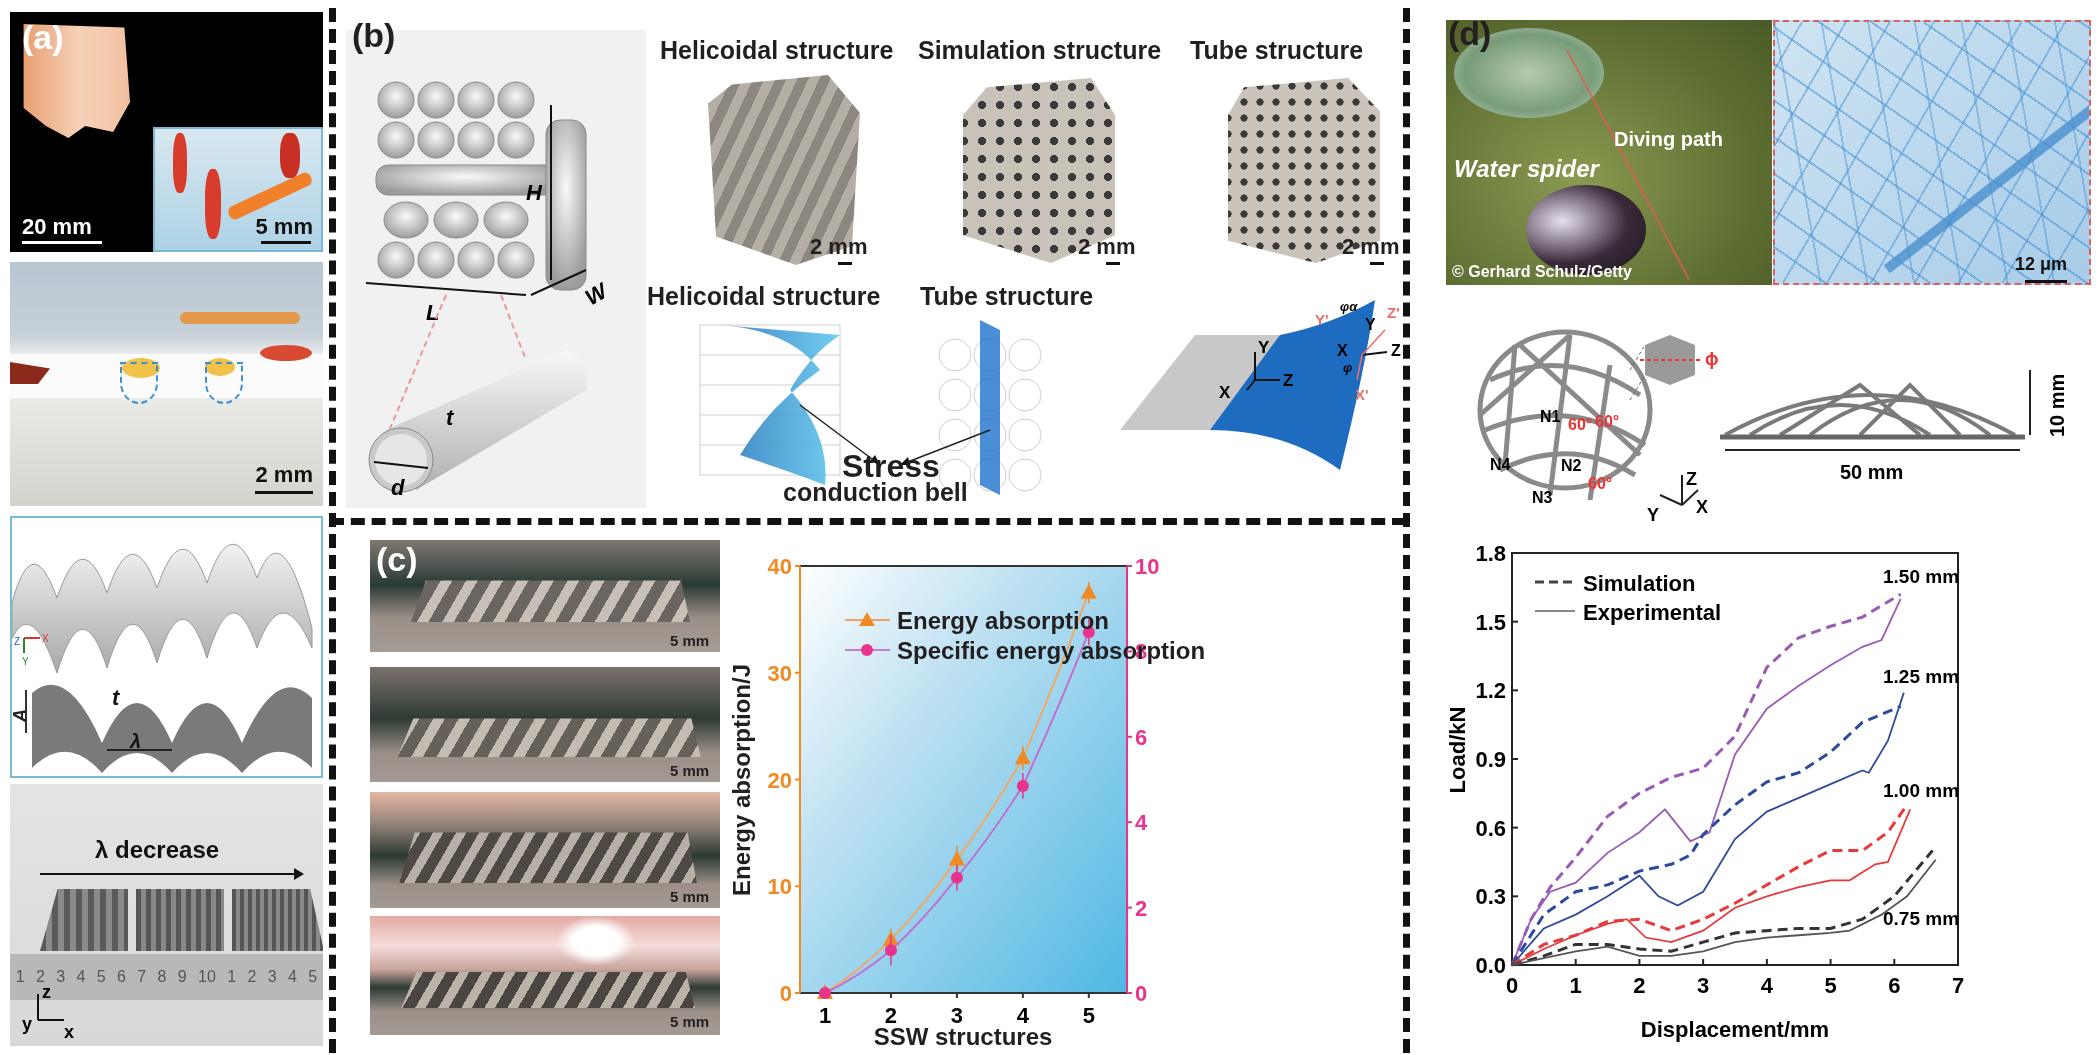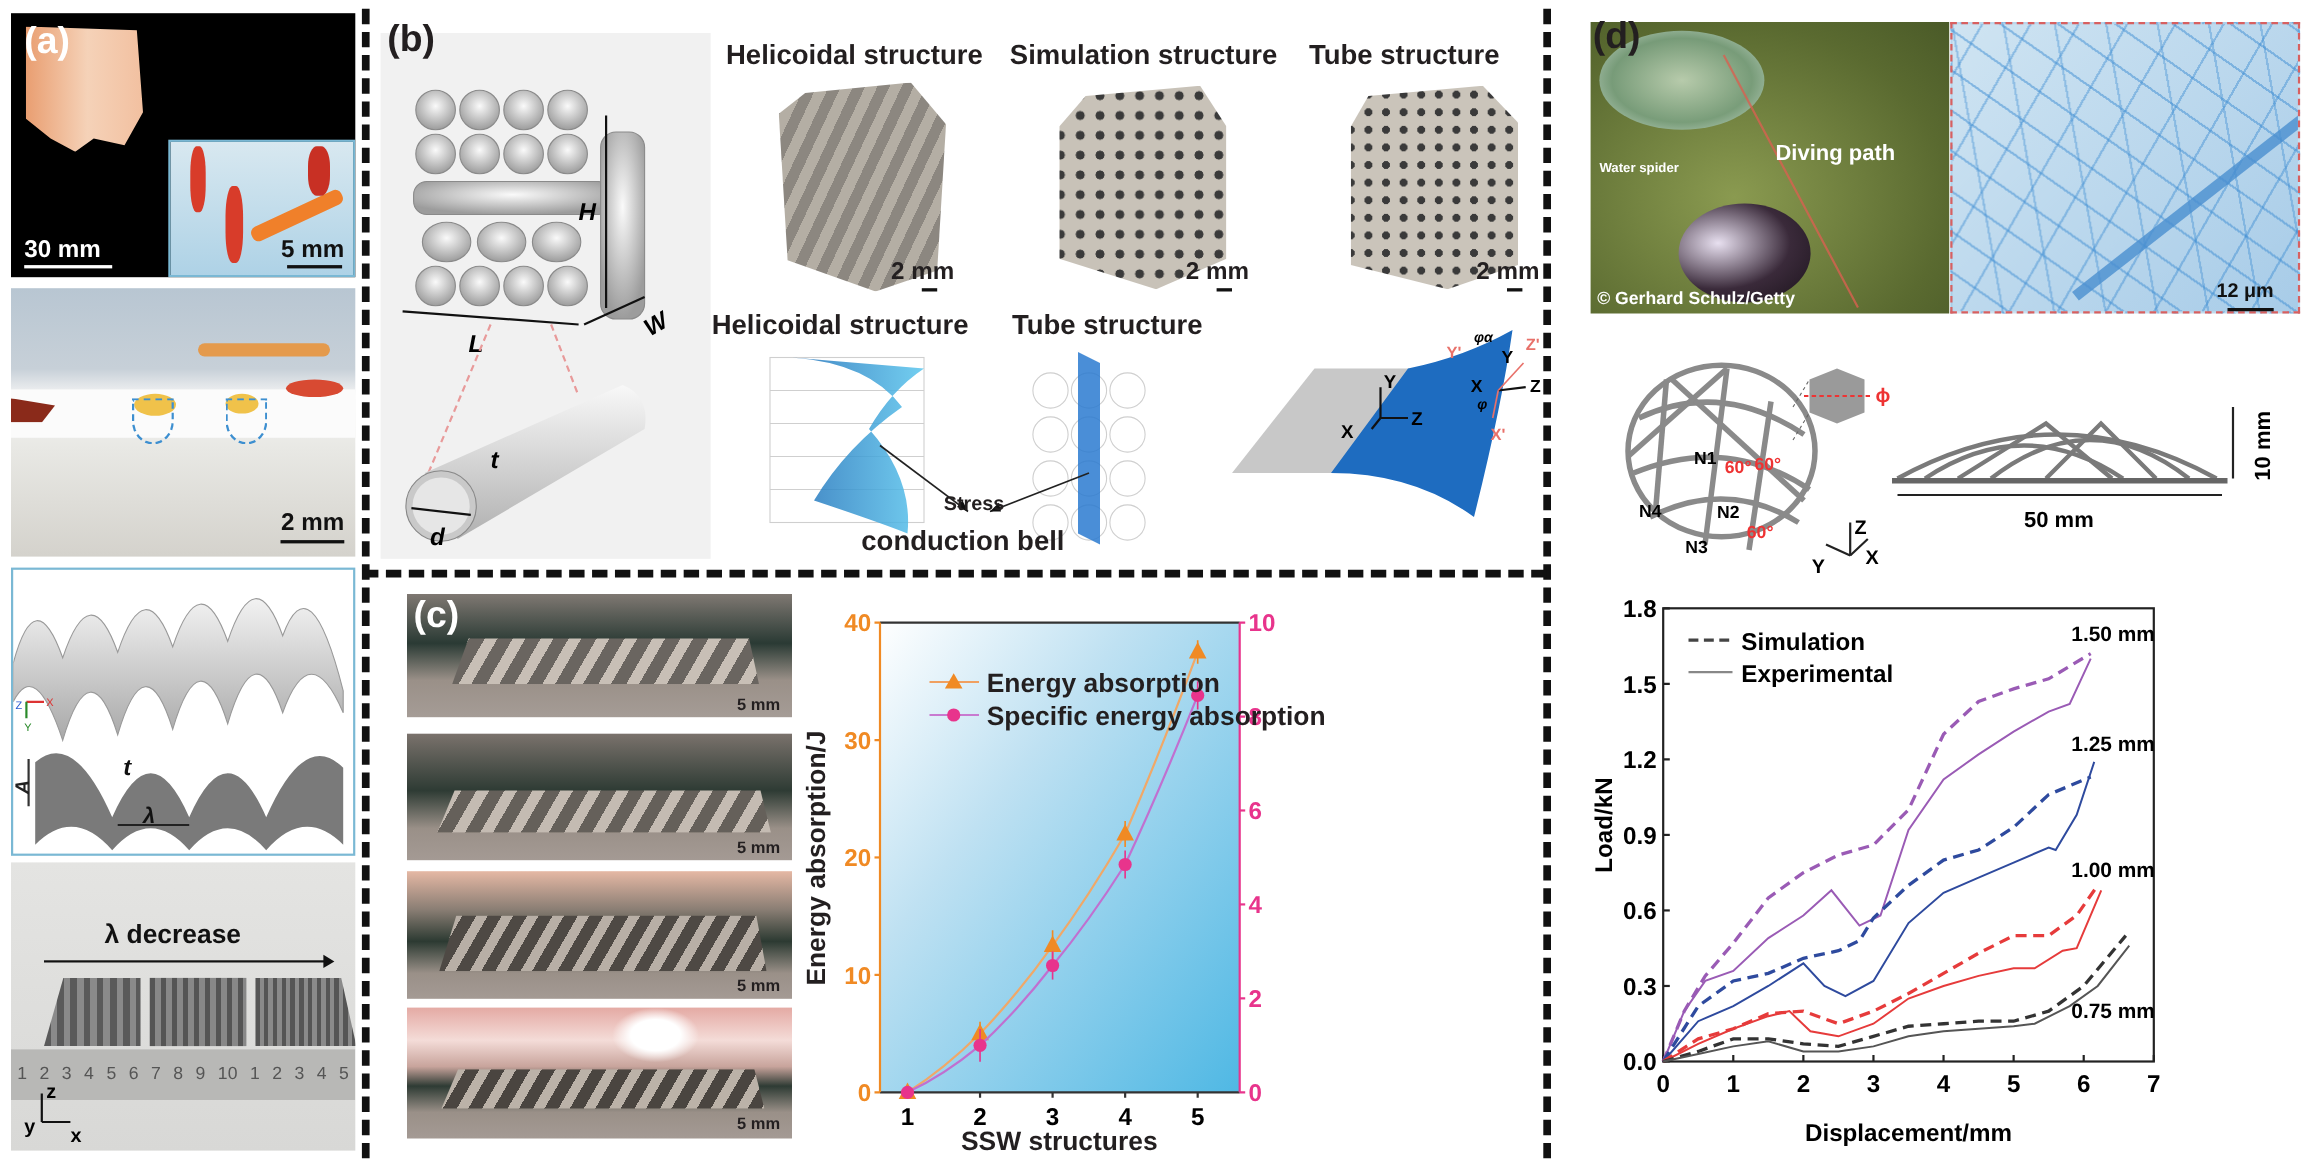--- a/index.html
+++ b/index.html
@@ -26,21 +26,21 @@
   <div class="photo" style="left:10px; top:12px; width:313px; height:240px; background:#000;">
     <div class="abs" style="left:8px; top:12px; width:112px; height:120px; background:linear-gradient(90deg,#e8996a,#f5d2b8 55%,#f2c0a0); clip-path:polygon(5% 0,95% 3%,100% 65%,85% 90%,60% 85%,45% 95%,25% 85%,5% 70%);"></div>
     <div class="abs" style="left:143px; top:115px; width:170px; height:125px; background:linear-gradient(180deg,#d8e8f0,#aed2e6); border:2px solid #7ab8d4;">
       <div class="abs" style="left:18px; top:4px; width:14px; height:60px; background:#d83c2a; border-radius:40%;"></div>
       <div class="abs" style="left:50px; top:40px; width:16px; height:70px; background:#d83c2a; border-radius:40%;"></div>
       <div class="abs" style="left:70px; top:60px; width:90px; height:14px; background:#f0802a; border-radius:6px; transform:rotate(-25deg);"></div>
       <div class="abs" style="left:125px; top:4px; width:20px; height:45px; background:#c83024; border-radius:40%;"></div>
       <div class="abs bold" style="right:8px; bottom:10px; font-size:22px; color:#111;">5 mm</div>
       <div class="scalebar" style="right:10px; bottom:6px; width:50px;"></div>
     </div>
-    <div class="abs bold" style="left:12px; bottom:12px; font-size:22px; color:#fff;">30 mm</div>
+    <div class="abs bold" style="left:12px; bottom:12px; font-size:22px; color:#fff;">20 mm</div>
     <div class="scalebar white" style="left:12px; bottom:8px; width:80px;"></div>
     <div class="abs lbl" style="left:12px; top:6px; color:#fff;">(a)</div>
   </div>
 
   <div class="photo" style="left:10px; top:262px; width:313px; height:244px; background:linear-gradient(180deg,#b8c6d2 0%,#c7d0d8 30%,#f4f4f4 40%,#e8e8e4 60%,#d4d2cc 100%);">
     <div class="abs" style="left:0; top:92px; width:313px; height:44px; background:#fbfbfb;"></div>
     <div class="abs" style="left:0; top:100px; width:40px; height:22px; background:#8a2a1a; clip-path:polygon(0 0,100% 30%,70% 100%,0 100%);"></div>
     <div class="abs" style="left:170px; top:50px; width:120px; height:12px; background:#e49a4c; border-radius:6px;"></div>
     <div class="abs" style="left:250px; top:83px; width:52px; height:16px; background:#d84a32; border-radius:50%;"></div>
     <div class="abs" style="left:112px; top:96px; width:38px; height:20px; background:#f0c24a; border-radius:50%;"></div>
@@ -200,21 +200,21 @@
         <circle cx="310" cy="160" r="16"></circle>
         <circle cx="345" cy="160" r="16"></circle>
     </g>
     <path d="M40,10 Q110,15 140,55 Q90,90 60,140 Q120,160 145,170 Q150,120 110,75 Q130,40 160,20 Z" fill="url(#hb)" opacity="0.85"></path>
     <polygon points="300,5 320,15 320,180 300,170" fill="#2a7ad0" opacity="0.85"></polygon>
     <line x1="120" y1="90" x2="200" y2="150" stroke="#222" stroke-width="1.5"></line>
     <polygon points="200,150 190,146 195,140" fill="#111"></polygon>
     <line x1="310" y1="115" x2="220" y2="150" stroke="#222" stroke-width="1.5"></line>
     <polygon points="220,150 228,142 230,150" fill="#111"></polygon>
   </svg>
-  <div class="abs bold" style="left:842px; top:448px; font-size:18px;margin-left:16px;">Stress</div>
+  <div class="abs bold" style="left:842px; top:448px; font-size:32px;">Stress</div>
   <div class="abs bold" style="left:783px; top:478px; font-size:25px;">conduction bell</div>
 
   <svg class="abs" style="left:1115px; top:290px;" width="290" height="210">
     <polygon points="80,45 225,45 225,140 5,140" fill="#c8c8c8"></polygon>
     <path d="M165,45 Q215,35 260,10 Q250,80 225,180 Q170,140 95,140 Z" fill="#1e6cc0"></path>
     <line x1="140" y1="90" x2="140" y2="62" stroke="#111" stroke-width="2"></line>
     <line x1="140" y1="90" x2="165" y2="90" stroke="#111" stroke-width="2"></line>
     <line x1="140" y1="90" x2="132" y2="100" stroke="#111" stroke-width="2"></line>
     <text x="143" y="63" font-size="17" font-weight="bold">Y</text>
     <text x="168" y="96" font-size="17" font-weight="bold">Z</text>
@@ -342,21 +342,21 @@
     <text x="243" y="505" font-size="24" font-weight="bold" fill="#231f20" text-anchor="middle">SSW structures</text>
   </svg>
 </div>
 
 <div>
   <div class="photo" style="left:1446px; top:20px; width:326px; height:265px; background:radial-gradient(ellipse at 40% 60%,#8a9a50,#5a6a30 70%,#4a5a28);">
     <div class="abs" style="left:8px; top:8px; width:150px; height:90px; border-radius:50%; background:radial-gradient(ellipse,#c0d4b8,#7aa080 60%,#d8e8e0); opacity:0.9;"></div>
     <div class="abs" style="left:80px; top:165px; width:120px; height:90px; border-radius:50%; background:radial-gradient(ellipse at 30% 40%,#e8e0f0,#3a2a3a 55%,#1a121a);"></div>
     <div class="abs" style="left:120px; top:30px; width:2px; height:260px; background:#d86050; transform:rotate(-28deg); transform-origin:top; opacity:0.8;"></div>
     <div class="abs bold" style="left:168px; top:108px; font-size:20px; color:#fff;">Diving path</div>
-    <div class="abs bold" style="left:8px; top:125px; font-size:12px; color:#fff;">Water spider</div>
+    <div class="abs bold" style="left:8px; top:135px; font-size:24px; color:#fff;font-style:italic;">Water spider</div>
     <div class="abs bold" style="left:6px; top:243px; font-size:16px; color:#fff;">© Gerhard Schulz/Getty</div>
   </div>
   <div class="abs lbl" style="left:1448px; top:14px;">(d)</div>
   <div class="photo" style="left:1773px; top:20px; width:318px; height:265px; border:2px dashed #d86060; background:
       repeating-linear-gradient(35deg,transparent 0 28px,rgba(60,140,210,0.5) 28px 30px),
       repeating-linear-gradient(-60deg,transparent 0 36px,rgba(60,140,210,0.45) 36px 38px),
       repeating-linear-gradient(80deg,transparent 0 44px,rgba(60,140,210,0.4) 44px 46px),
       linear-gradient(135deg,#cfe4f2,#a8cce8);">
     <div class="abs" style="left:80px; top:150px; width:300px; height:10px; background:#4a8ed0; transform:rotate(-38deg); opacity:0.8;"></div>
     <div class="abs bold" style="right:22px; top:232px; font-size:18px; color:#111;">12 μm</div>

